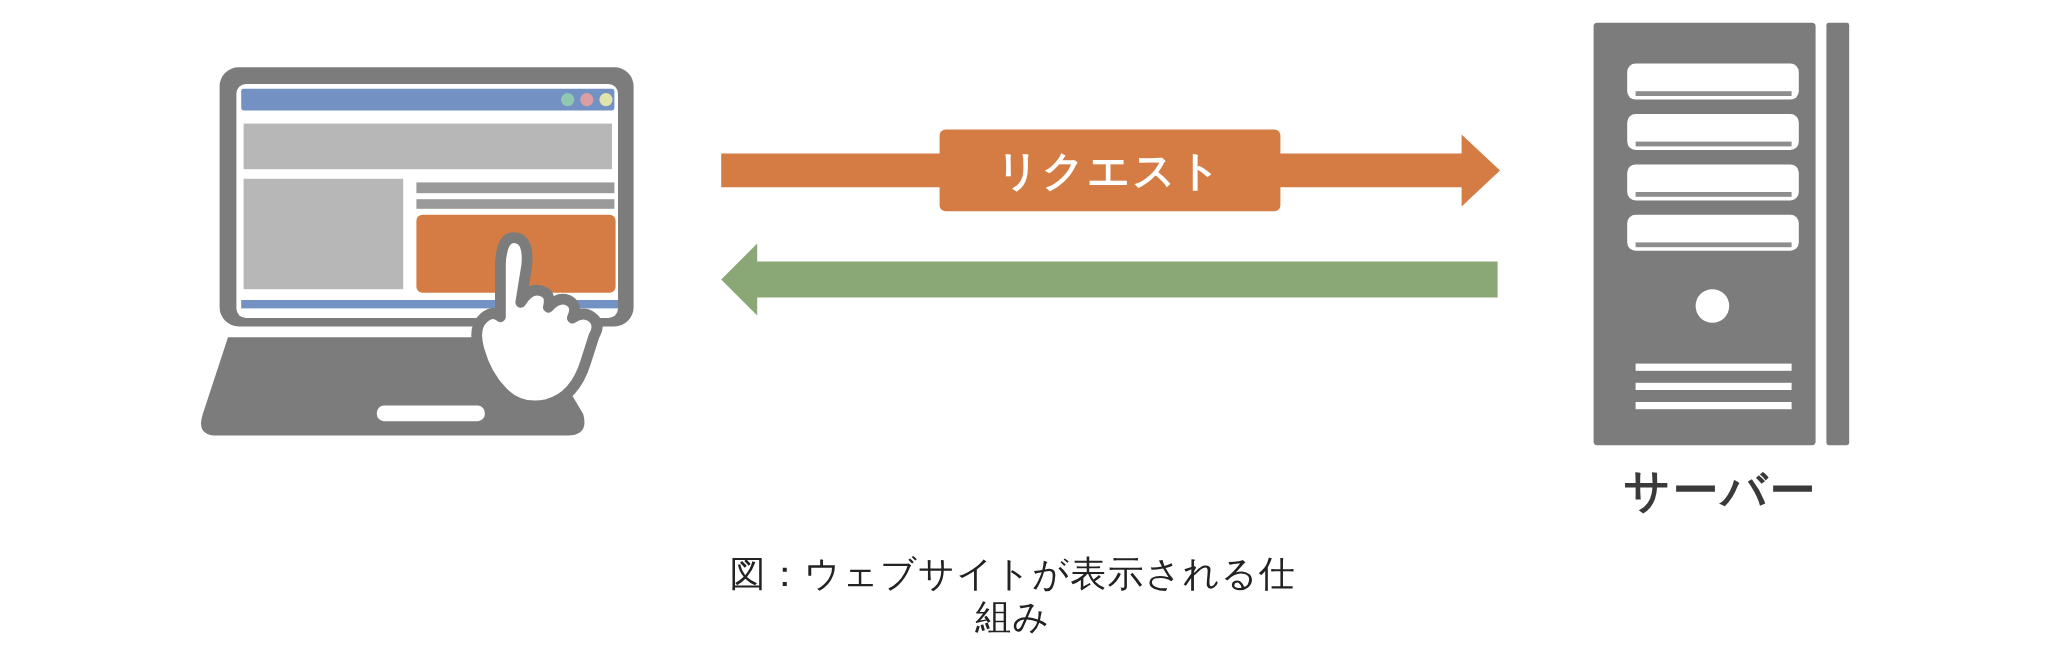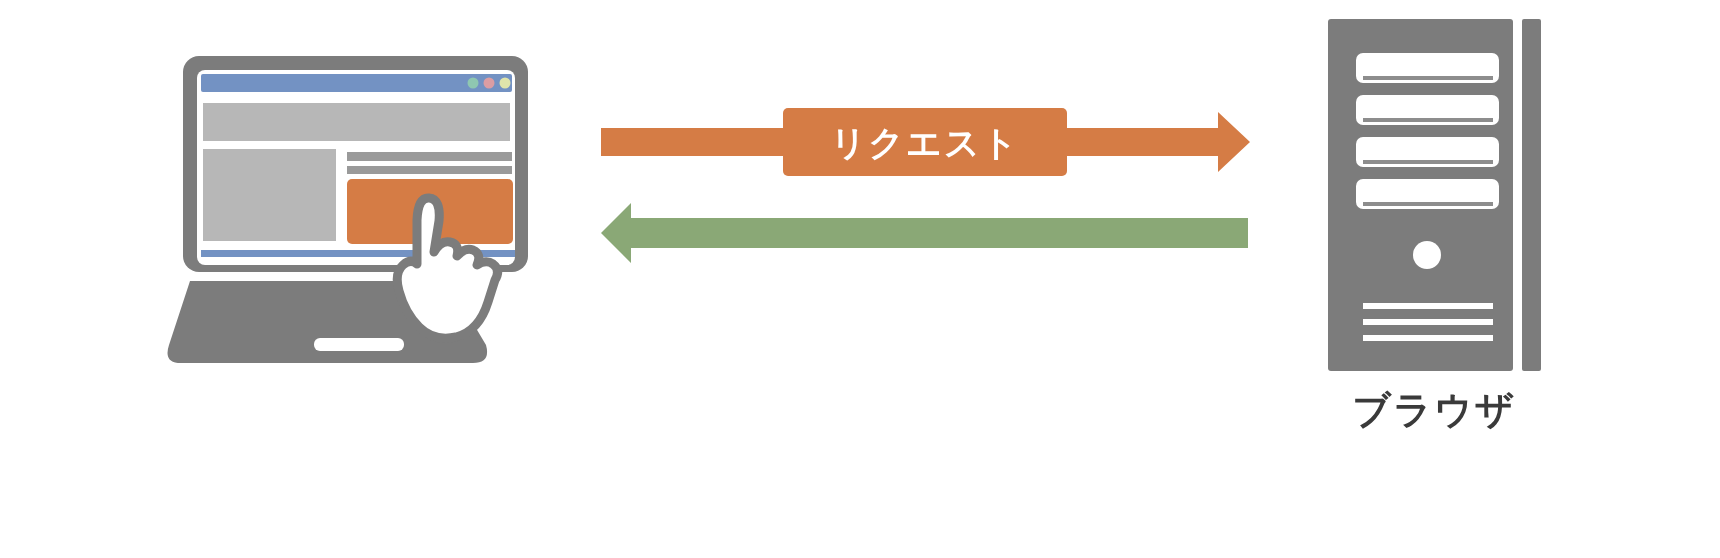--- a/index.html
+++ b/index.html
@@ -159,16 +159,17 @@
         <rect class="fill-white" x="1363" y="319" width="130" height="6"></rect>
         <rect class="fill-white" x="1363" y="335" width="130" height="6"></rect>
       </g>
     </g>
   </svg>
 
   <div class="arrow-plate request">リクエスト</div>
 
 
 
-  <div class="device-label server">ブラウザ</div>
+  <div class="device-label server">サーバー</div>
 
+  <div class="figure-caption">図：ウェブサイトが表示される仕組み</div>
 
 </div>
 
 </body></html>

